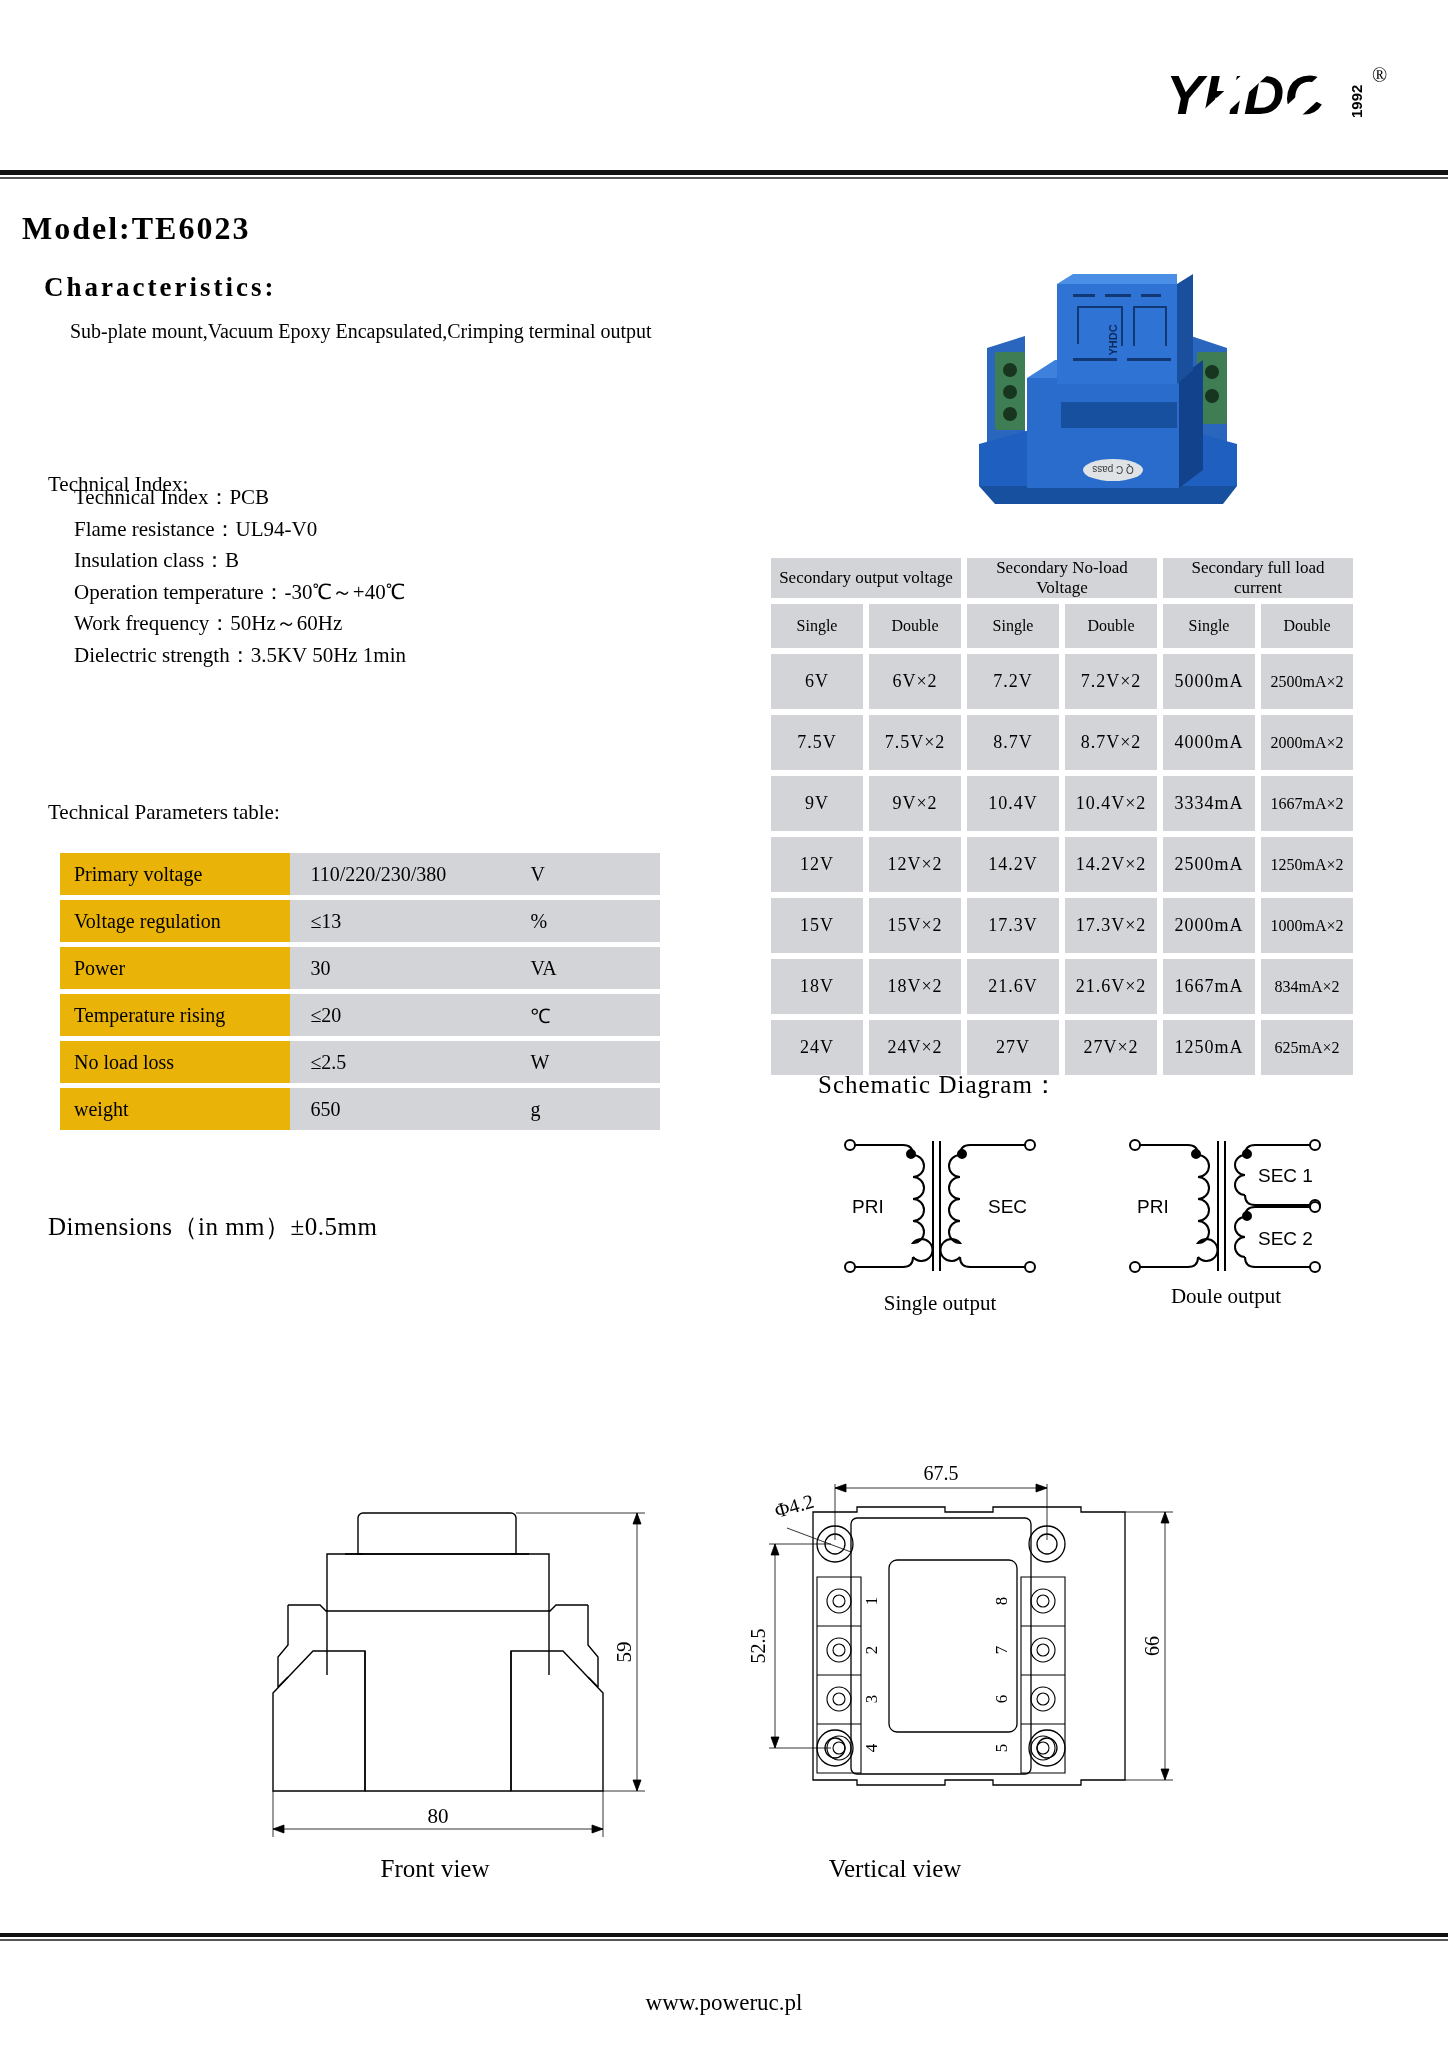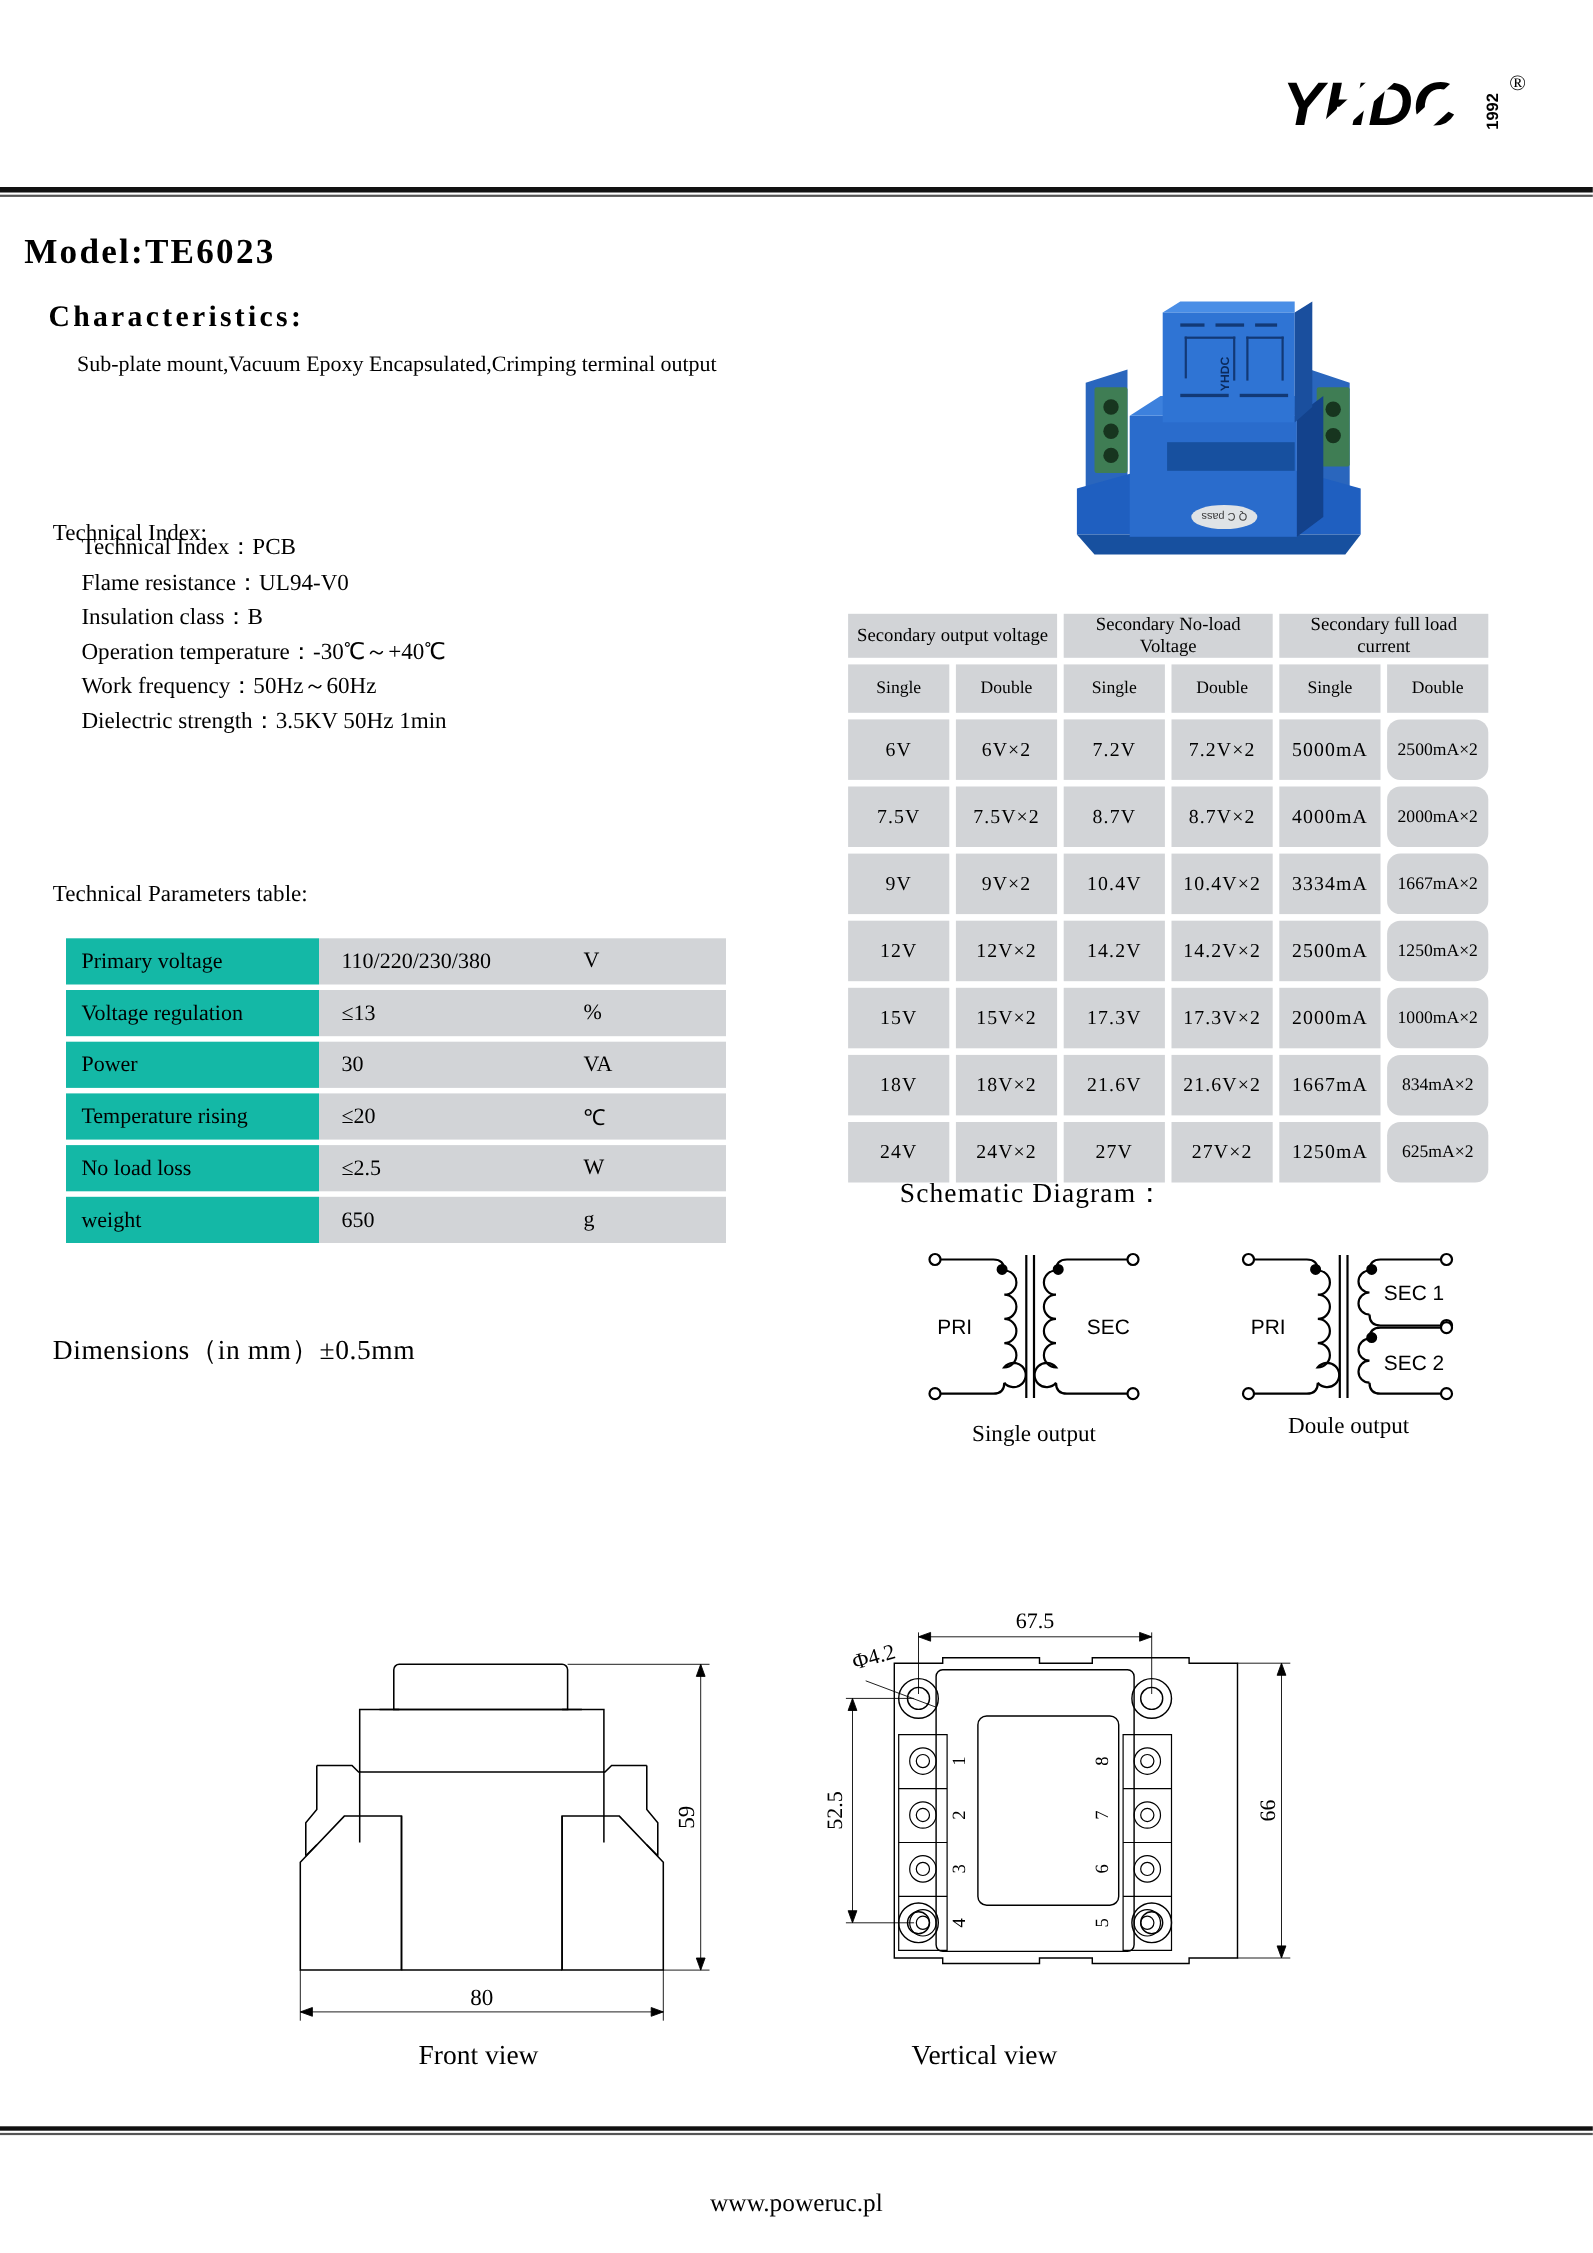--- a/index.html
+++ b/index.html
@@ -64,21 +64,21 @@
   
   .tp-title {
     position: absolute; left: 48px; top: 800px; font-size: 21px;
   }
   .tp-table {
     position: absolute; left: 60px; top: 848px;
     width: 600px;
     border-collapse: separate; border-spacing: 0 5px;
   }
   .tp-table td { height: 42px; vertical-align: middle; font-size: 20px; }
-  .tp-name  { background: #14b8a6; width: 236px; padding-left: 14px; }
+  .tp-name  { background: #eab308; width: 236px; padding-left: 14px; }
   .tp-val   { background: #d2d4d7; width: 380px; padding-left: 20px; position: relative; }
   .tp-unit  { position: absolute; left: 240px; top: 50%; transform: translateY(-50%); }
 
   .dims-title {
     position: absolute; left: 48px; top: 1210px;
     font-size: 25px; letter-spacing: 0.5px;
   }
 
   
   .photo { position: absolute; left: 965px; top: 248px; width: 285px; height: 270px; }
@@ -88,21 +88,21 @@
     position: absolute; left: 765px; top: 552px;
     border-collapse: separate; border-spacing: 6px 6px;
   }
   .sec-table th, .sec-table td {
     background: #d2d4d7; text-align: center; vertical-align: middle;
     font-weight: normal;
   }
   .sec-grp { font-size: 17px; height: 30px; padding: 0 4px; }
   .sec-sub { font-size: 16px; height: 44px; width: 92px; }
   .sec-cell { font-size: 18px; height: 55px; width: 92px; letter-spacing: 1px; }
-  .sec-cell.tight { font-size: 16px; letter-spacing: 0; border-radius: 12px; }
+  .sec-cell.tight { font-size: 16px; letter-spacing: 0; }
 
   
   .schem-title {
     position: absolute; left: 818px; top: 1068px;
     font-size: 25px; letter-spacing: 1px;
   }
   .schem-svg { position: absolute; left: 790px; top: 1105px; }
 
   
   .draw-front { position: absolute; left: 245px; top: 1455px; }

